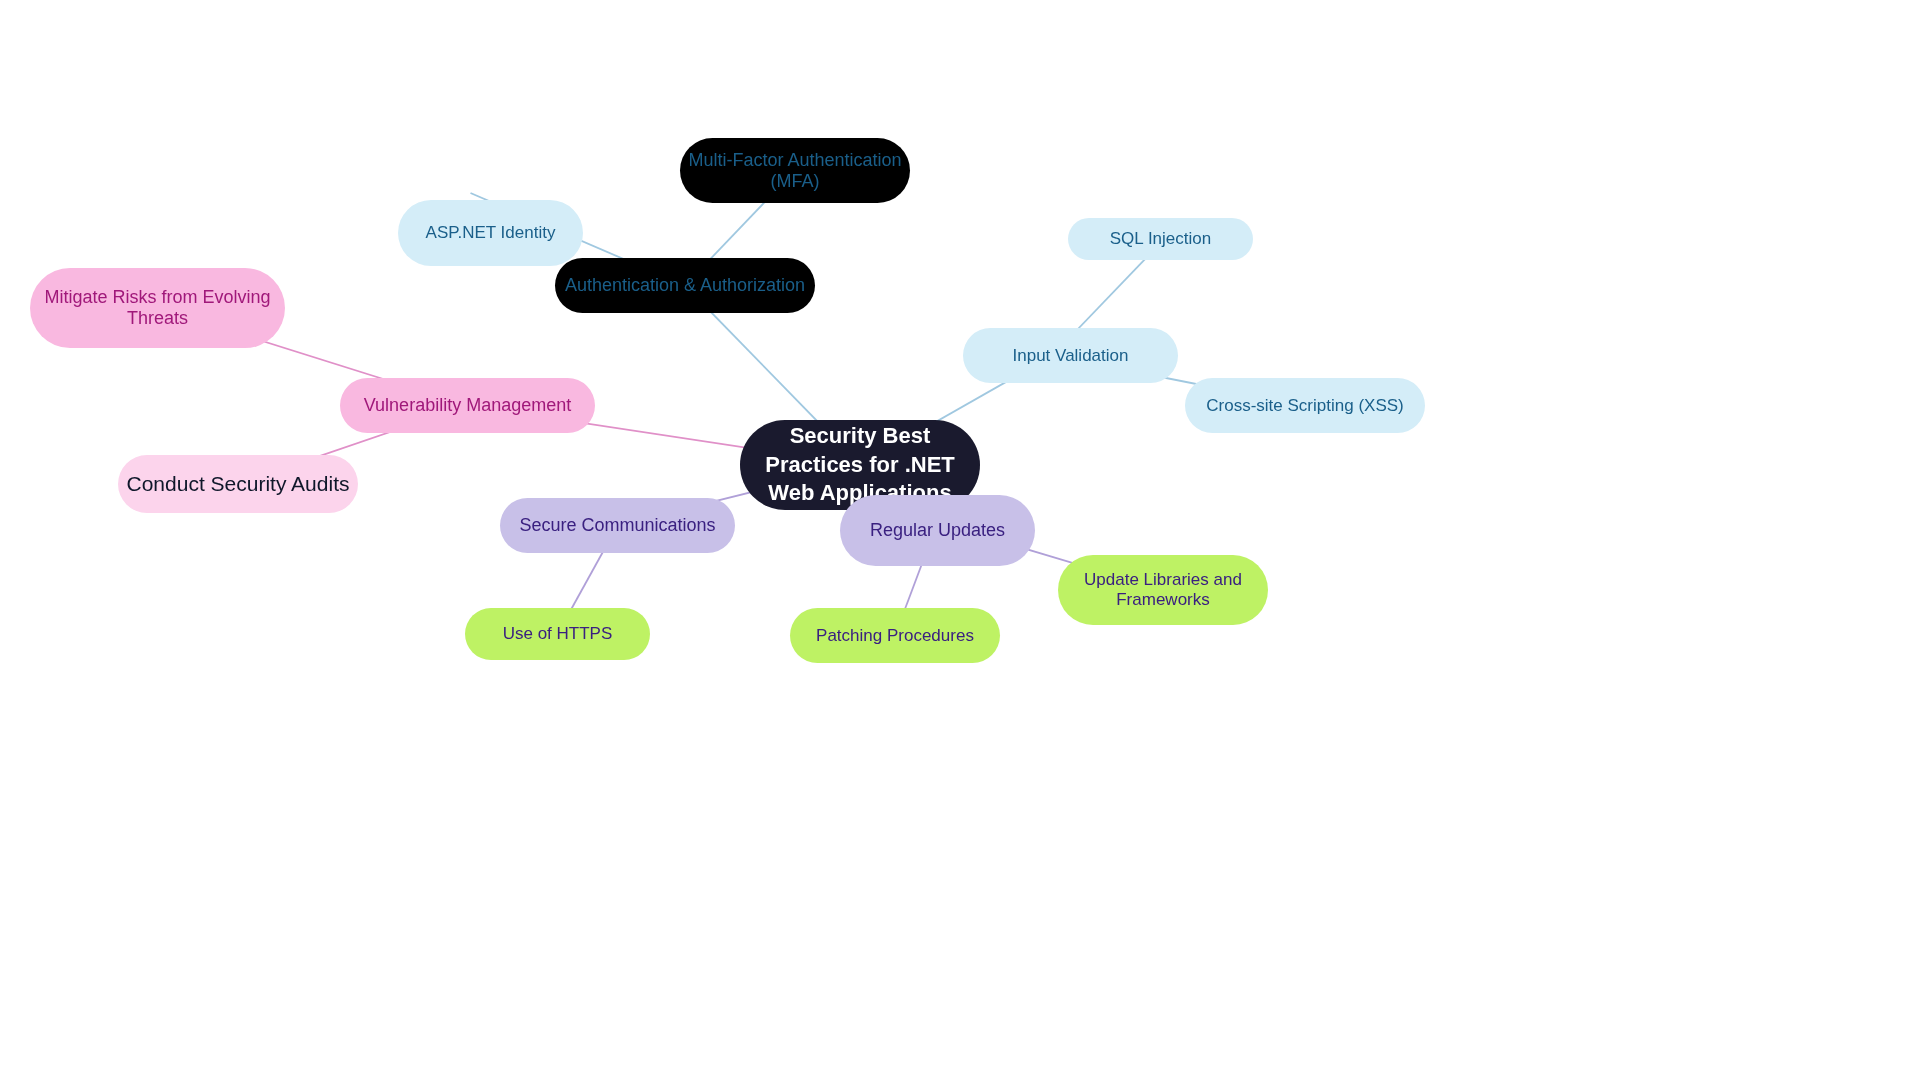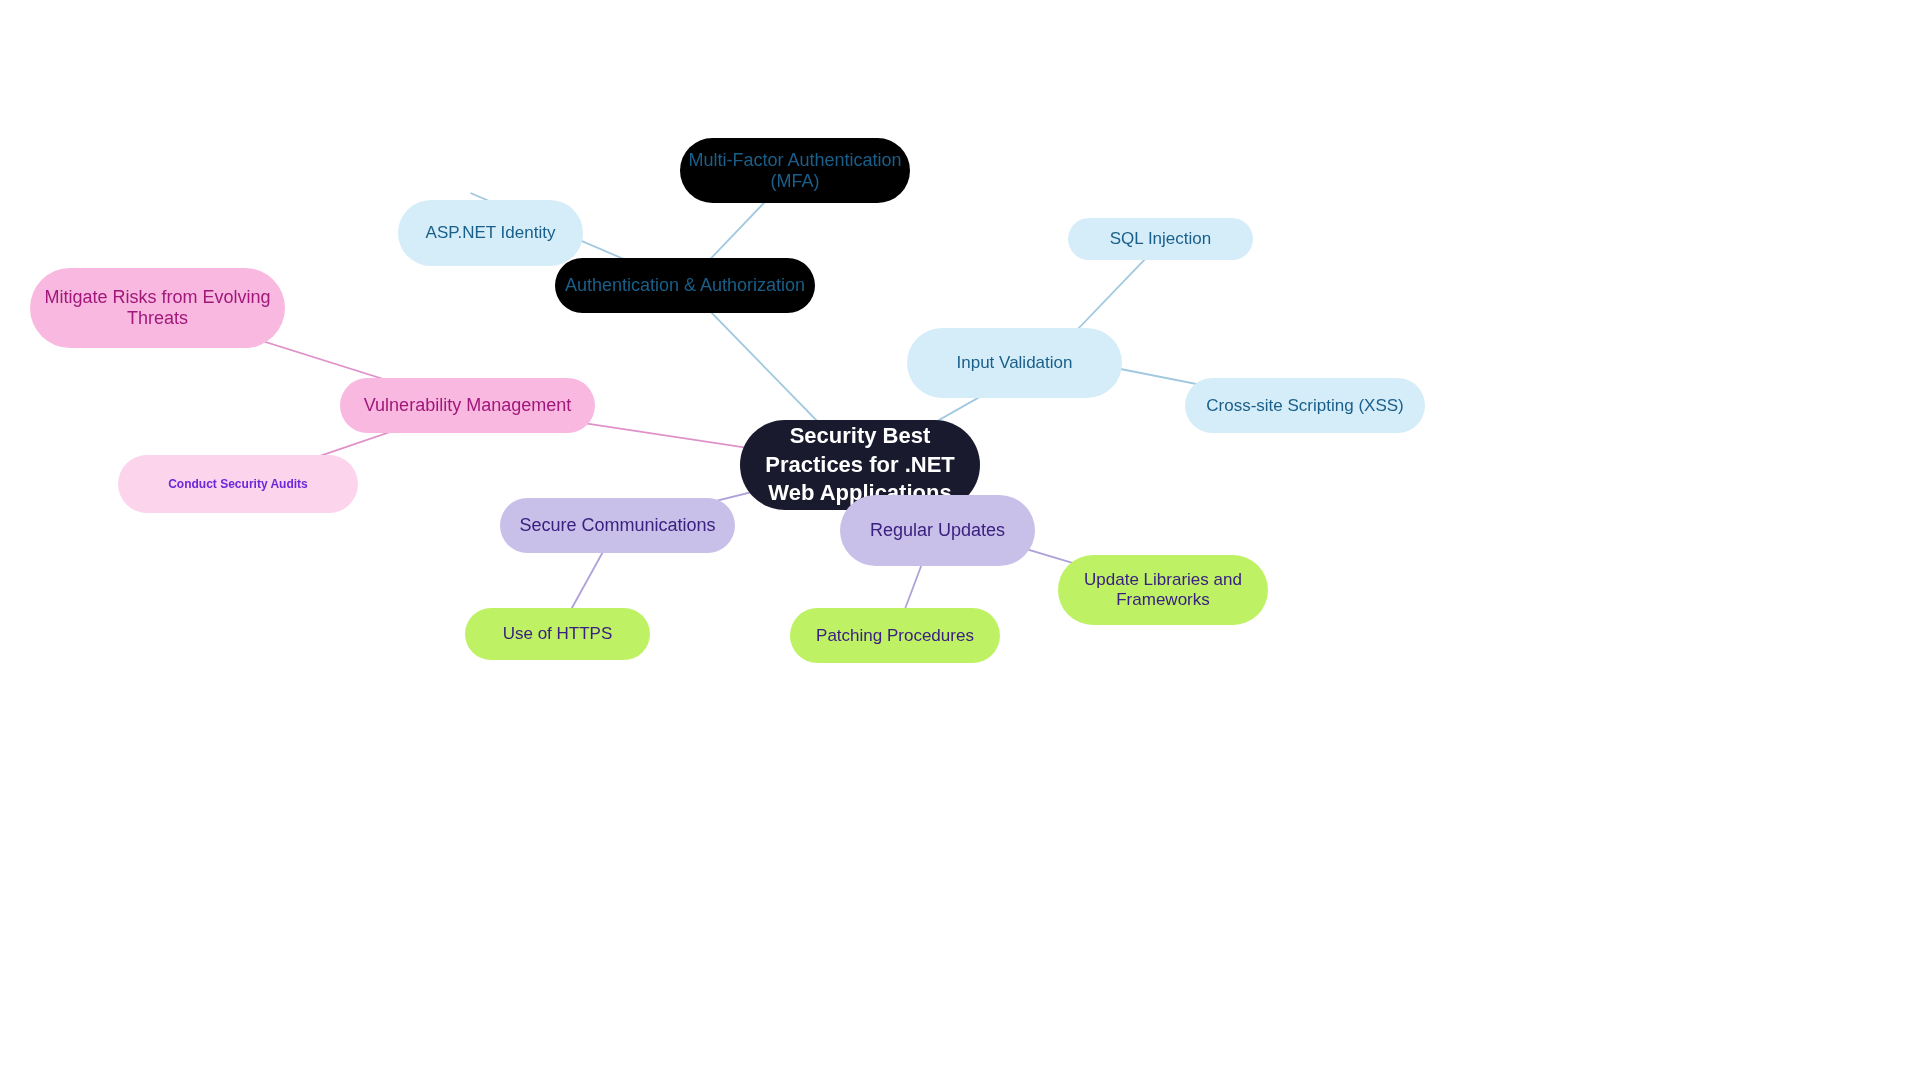--- a/index.html
+++ b/index.html
@@ -48,23 +48,22 @@
       color: #1a5f8a;
       font-size: 17px;
     }
     .node-pink {
       background: #f9b8e0;
       color: #a0187a;
       font-size: 18px;
     }
     .node-pink-light {
       background: #fcd4ec;
-      color: #6d28d9;
-      font-size: 12px;
-      font-weight: bold;
+      color: #0f172a;
+      font-size: 21px;
     }
     .node-purple {
       background: #c8c0e8;
       color: #3a2080;
       font-size: 18px;
     }
     .node-purple-light {
       background: #bef264;
       color: #3a2080;
       font-size: 17px;
@@ -99,21 +98,21 @@
 </div>
 
 <div class="node node-blue" style="left:680px; top:138px; width:230px; height:65px;">
   <span>Multi-Factor Authentication (MFA)</span>
 </div>
 
 <div class="node node-blue-light" style="left:398px; top:168px; width:185px; height:66px;margin-top:32px;">
   <span>ASP.NET Identity</span>
 </div>
 
-<div class="node node-blue-light" style="left:907px; top:328px; width:215px; height:70px;">
+<div class="node node-blue-light" style="left:963px; top:328px; width:215px; height:55px;">
   <span>Input Validation</span>
 </div>
 
 <div class="node node-blue-light" style="left:1068px; top:218px; width:185px; height:42px;">
   <span>SQL Injection</span>
 </div>
 
 <div class="node node-blue-light" style="left:1185px; top:378px; width:240px; height:55px;">
   <span>Cross-site Scripting (XSS)</span>
 </div>

